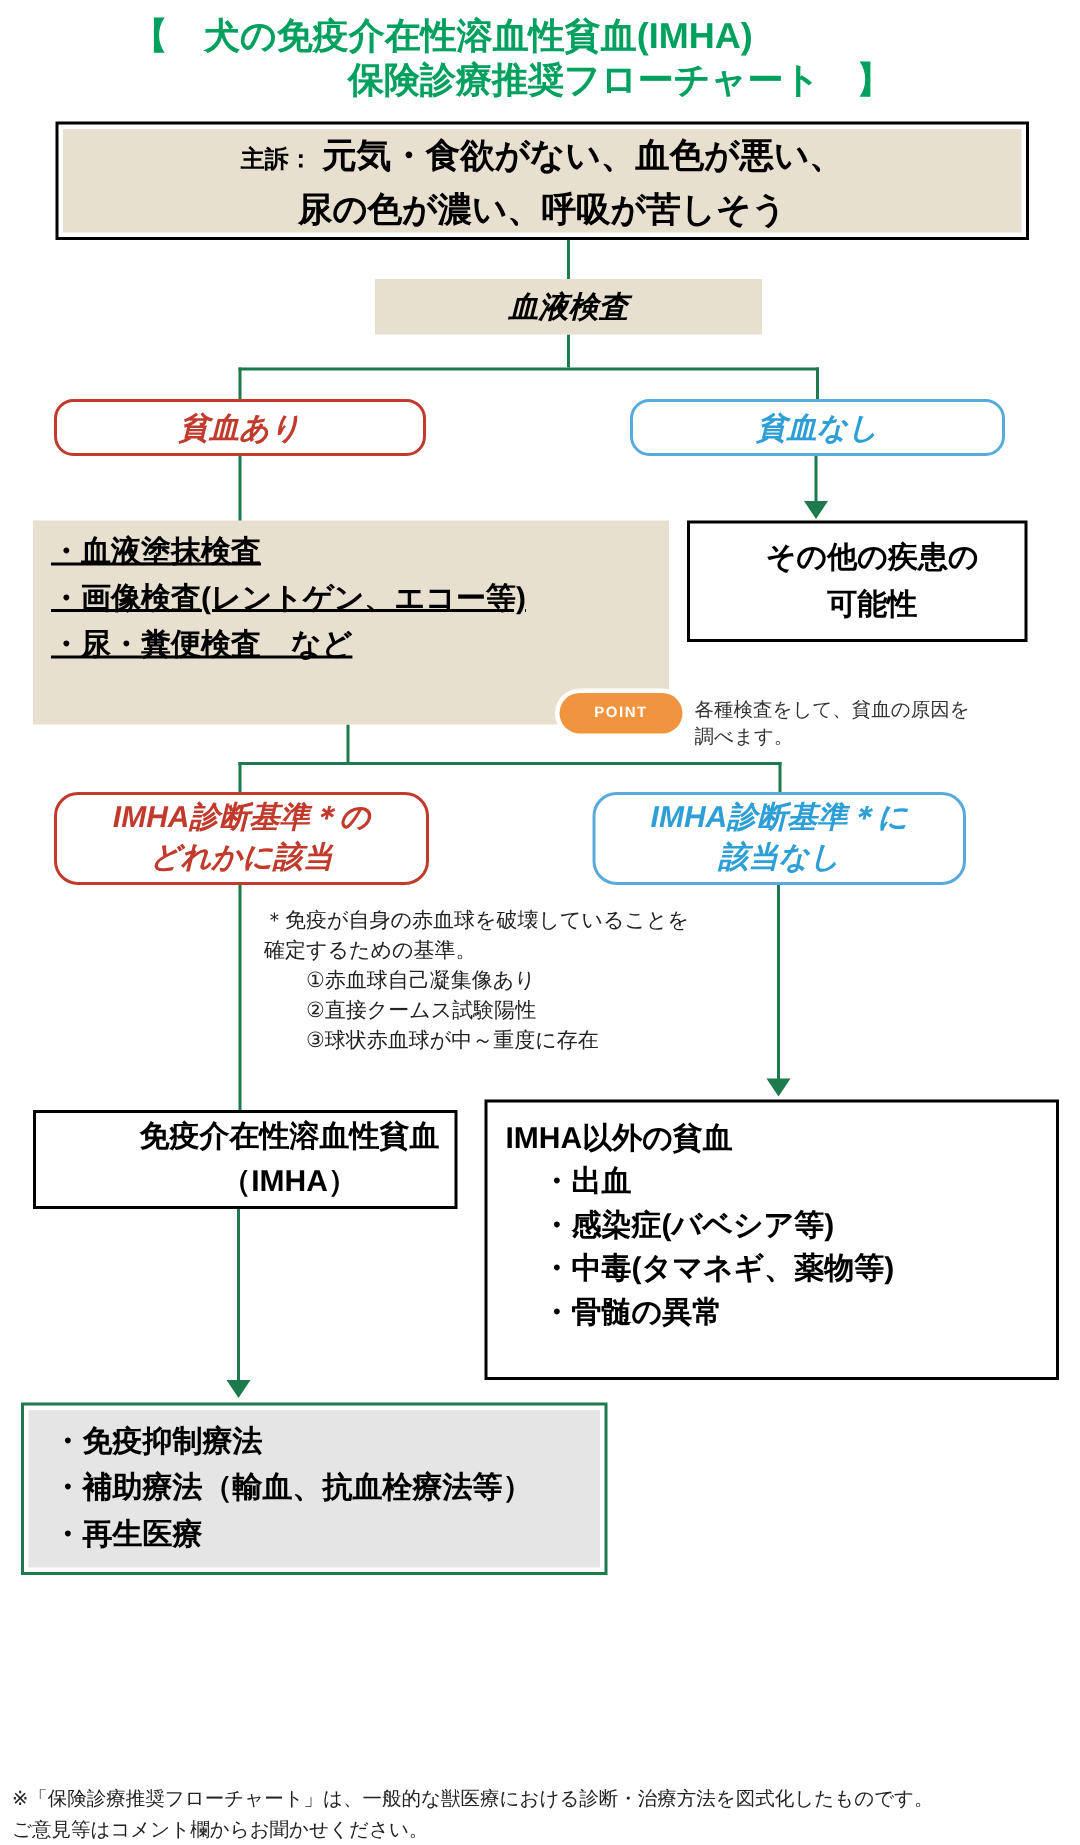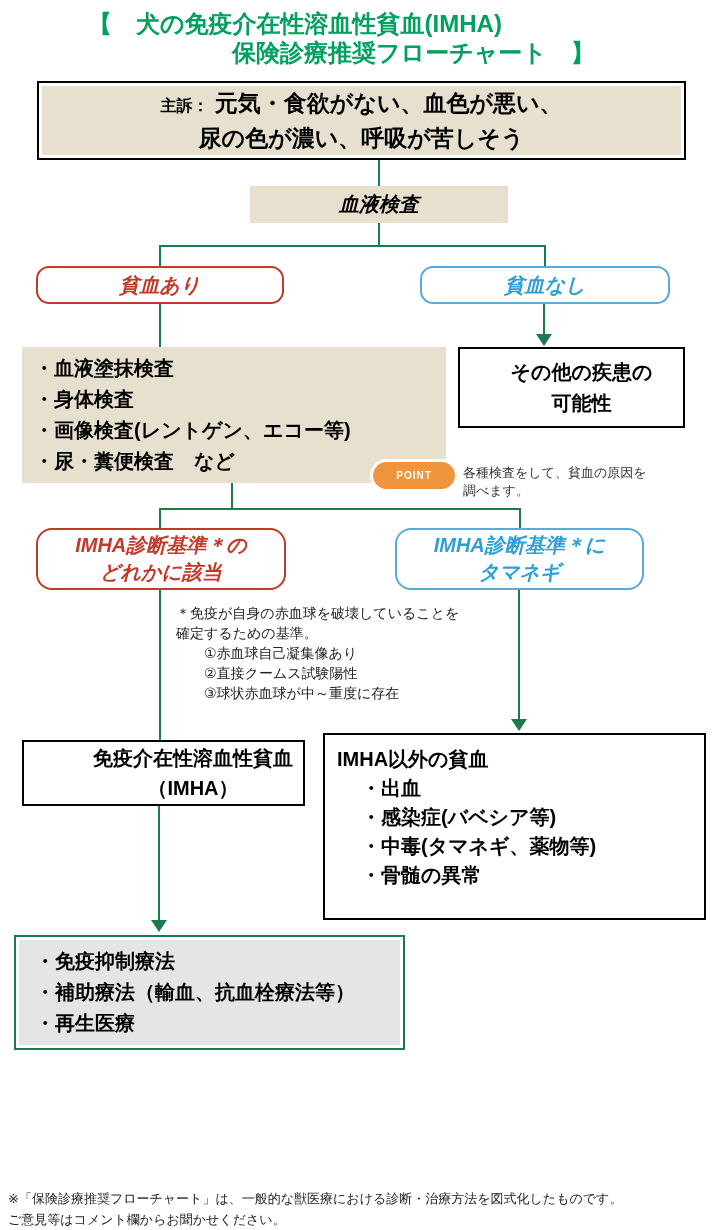--- a/index.html
+++ b/index.html
@@ -37,21 +37,21 @@
   
   .round{border-radius:13px;background:#fff;text-align:center;}
   .red{border:2px solid #c13a2b;color:#c13a2b;}
   .blue{border:2px solid #57abdc;color:#2e9fd6;}
   #anemia-yes{left:36px;top:266px;width:248px;height:38px;}
   #anemia-no{left:420px;top:266px;width:250px;height:38px;}
   #crit-match{left:36px;top:528px;width:250px;height:62px;border-radius:16px;}
   #crit-nomatch{left:395px;top:528px;width:249px;height:62px;border-radius:16px;}
   .two27{line-height:27px;}
   
-  #tests{left:22px;top:347px;width:424px;height:136px;padding:6px 0 0 12px;}
+  #tests{left:22px;top:347px;width:424px;height:136px;padding:6px 0 0 12px;text-decoration:underline;}
   #tests div{font-size:20px;font-weight:bold;line-height:31px;white-space:nowrap;}
   
   #other{left:458px;top:347px;width:227px;height:81px;}
   #other div{font-size:20px;font-weight:bold;line-height:31px;}
   
   #point-badge{
     position:absolute;left:373px;top:462px;width:82px;height:27px;border-radius:14px;
     background:#f0953e;color:#fff;font-size:10px;font-weight:bold;letter-spacing:1px;
     display:flex;align-items:center;justify-content:center;z-index:3;box-shadow:0 0 0 3px #fff;
   }
@@ -124,21 +124,20 @@
     </div>
   </div>
 
   <div class="box fill-beige center bold20" id="bloodtest">血液検査</div>
 
   <div class="box round red center bold20" id="anemia-yes">貧血あり</div>
   <div class="box round blue center bold20" id="anemia-no">貧血なし</div>
 
   <div class="box fill-beige" id="tests">
     <div>・血液塗抹検査</div>
-    <div>・身体検査</div>
     <div>・画像検査(レントゲン、エコー等)</div>
     <div>・尿・糞便検査　など</div>
   </div>
 
   <div class="box black-border center" id="other">
     <div>その他の疾患の</div>
     <div>可能性</div>
   </div>
 
   <div id="point-badge">POINT</div>
@@ -146,21 +145,21 @@
     <div>各種検査をして、貧血の原因を</div>
     <div>調べます。</div>
   </div>
 
   <div class="box round red center bold20 two27" id="crit-match">
     <div>IMHA診断基準＊の</div>
     <div>どれかに該当</div>
   </div>
   <div class="box round blue center bold20 two27" id="crit-nomatch">
     <div>IMHA診断基準＊に</div>
-    <div>タマネギ</div>
+    <div>該当なし</div>
   </div>
 
   <div id="crit-note">
     <div>＊免疫が自身の赤血球を破壊していることを</div>
     <div>確定するための基準。</div>
     <div class="indent">①赤血球自己凝集像あり</div>
     <div class="indent">②直接クームス試験陽性</div>
     <div class="indent">③球状赤血球が中～重度に存在</div>
   </div>
 

